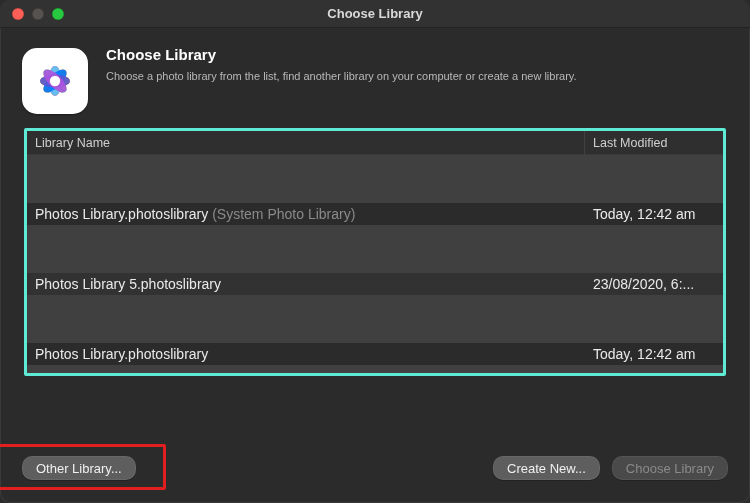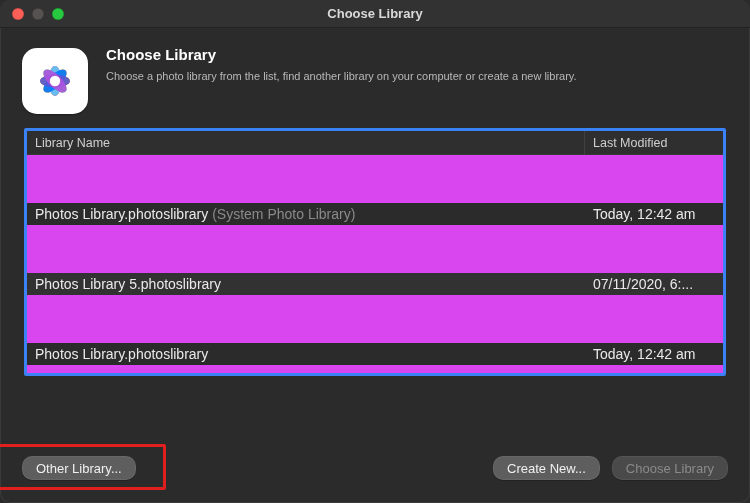--- a/index.html
+++ b/index.html
@@ -75,23 +75,23 @@
     margin-bottom: 6px;
   }
   .header-text p {
     font-size: 11px;
     color: #b8b8b8;
     line-height: 1.45;
     max-width: 560px;
     text-align: right;
   }
   .list-frame {
-    border: 3px solid #3b82f6;
+    border: 3px solid #5eead4;
     border-radius: 2px;
-    background: #d946ef;
+    background: #404040;
     height: 248px;
     display: flex;
     flex-direction: column;
     overflow: hidden;
     margin-left: 2px;
     margin-right: 2px;
   }
   .list-header {
     display: flex;
     height: 24px;
@@ -225,21 +225,21 @@
         <div class="col-name">Library Name</div>
         <div class="col-mod">Last Modified</div>
       </div>
       <div class="list-body" id="list-body">
           <div class="list-row">
             <div class="cell-name"><span>Photos Library.photoslibrary </span><span class="suffix">(System Photo Library)</span></div>
             <div class="cell-mod">Today, 12:42 am</div>
           </div>
           <div class="list-row">
             <div class="cell-name"><span>Photos Library 5.photoslibrary</span></div>
-            <div class="cell-mod">07/11/2020, 6:...</div>
+            <div class="cell-mod">23/08/2020, 6:...</div>
           </div>
           <div class="list-row">
             <div class="cell-name"><span>Photos Library.photoslibrary</span></div>
             <div class="cell-mod">Today, 12:42 am</div>
           </div>
           <div class="list-row empty-row"></div>
           <div class="list-row empty-row"></div>
           <div class="list-row empty-row"></div>
           <div class="list-row empty-row"></div>
           <div class="list-row empty-row"></div>

